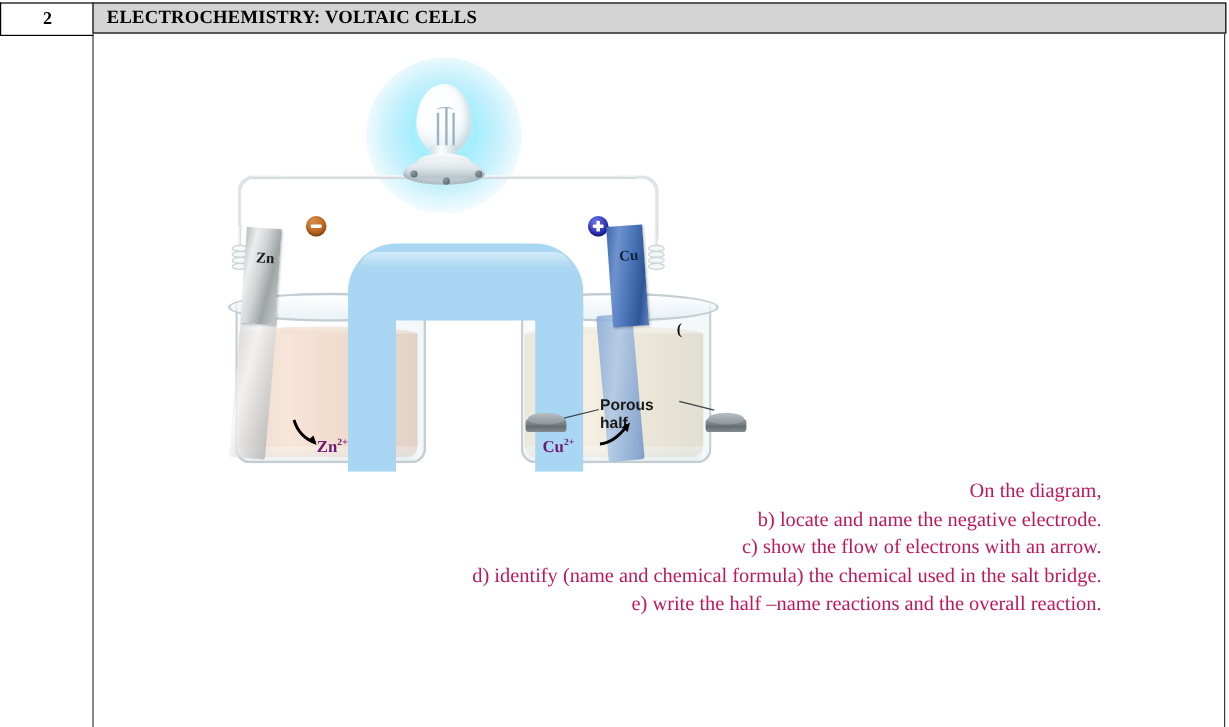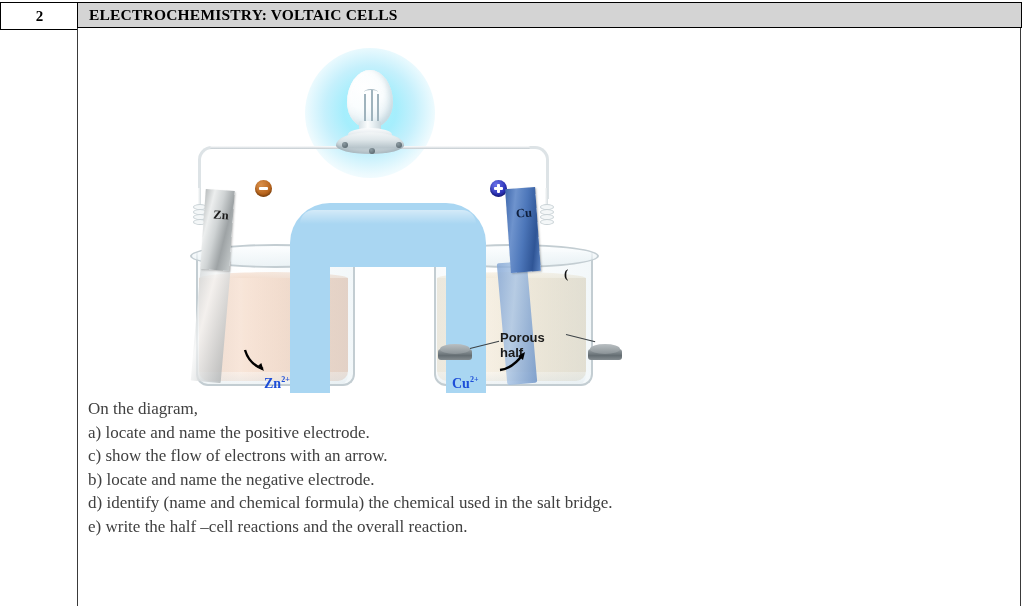--- a/index.html
+++ b/index.html
@@ -134,32 +134,32 @@
       background:linear-gradient(180deg,#b9bfc2,#8b9397);}
   .plug-body{position:absolute;left:0;top:5px;width:34px;height:11px;border-radius:3px;
       background:linear-gradient(180deg,#9aa2a6,#646d72 60%,#848c90);}
   .plug-lbl{position:absolute;left:350px;top:292px;width:70px;
       font:bold 13px "Liberation Sans",sans-serif;color:#1a1a1a;line-height:15px;}
   .lead{position:absolute;height:1.2px;background:#3c4246;transform-origin:left center;}
   .lead-l{left:320px;top:310px;width:30px;transform:rotate(-14deg);}
   .lead-r{left:416px;top:296px;width:30px;transform:rotate(14deg);}
 
   
-  .ion{position:absolute;font:bold 14px "Liberation Serif",serif;color:#1d4ed8;margin-top:11px;}
+  .ion{position:absolute;font:bold 14px "Liberation Serif",serif;color:#701a75;}
   .ion-zn{left:114px;top:326px;} .ion-cu{left:302px;top:326px;}
   .ion-arr{position:absolute;width:0;height:0;}
   .arr-zn{left:92px;top:310px;width:26px;height:24px;}
   .arr-cu{left:348px;top:312px;width:30px;height:24px;}
 
   .edge-frag{position:absolute;left:414px;top:228px;font:bold 13px "Liberation Serif",serif;color:#111;
       overflow:hidden;width:6px;}
 
   
   #qtext{position:absolute;left:88px;top:398px;width:830px;}
-  #qtext p{margin:0 0 1px 0;font:17px/22.5px "Liberation Serif",serif;color:#404040;}
+  #qtext p{margin:0 0 1px 0;font:17px/22.5px "Liberation Serif",serif;color:#be185d;text-align:right;}
 </style>
 </head>
 <body>
 
 <div id="page">
 
   <div class="tbl">
     <div class="num-cell">
       <span>2</span>
     </div>
@@ -266,20 +266,19 @@
       <path d="M2 20 C10 19 18 14 25 4" stroke="#000" stroke-width="2.4" fill="none"></path>
       <path d="M27 2 L20 6 L25 10 Z" fill="#000"></path>
     </svg>
     <div class="ion ion-cu"><span>Cu</span><sup>2+</sup></div>
 
     <div class="edge-frag">(</div>
   </div>
 
   <div id="qtext">
     <p>On the diagram,</p>
-    <p>a) locate and name the positive electrode.</p>
+    <p>b) locate and name the negative electrode.</p>
     <p>c) show the flow of electrons with an arrow.</p>
-    <p>b) locate and name the negative electrode.</p>
     <p>d) identify  (name and chemical formula) the chemical used in the salt bridge.</p>
-    <p>e) write the half –cell reactions and the overall reaction.</p>
+    <p>e) write the half –name reactions and the overall reaction.</p>
   </div>
 
 </div>
 
 </body></html>

